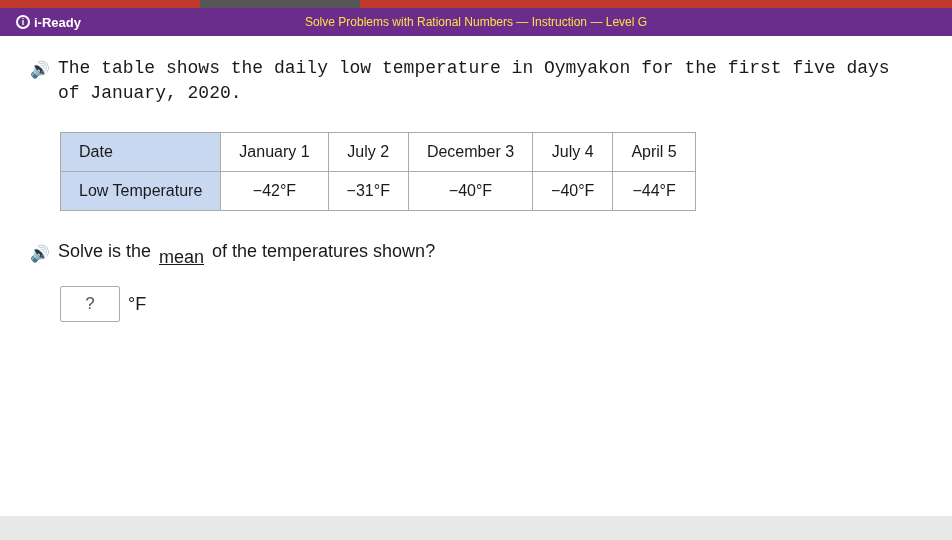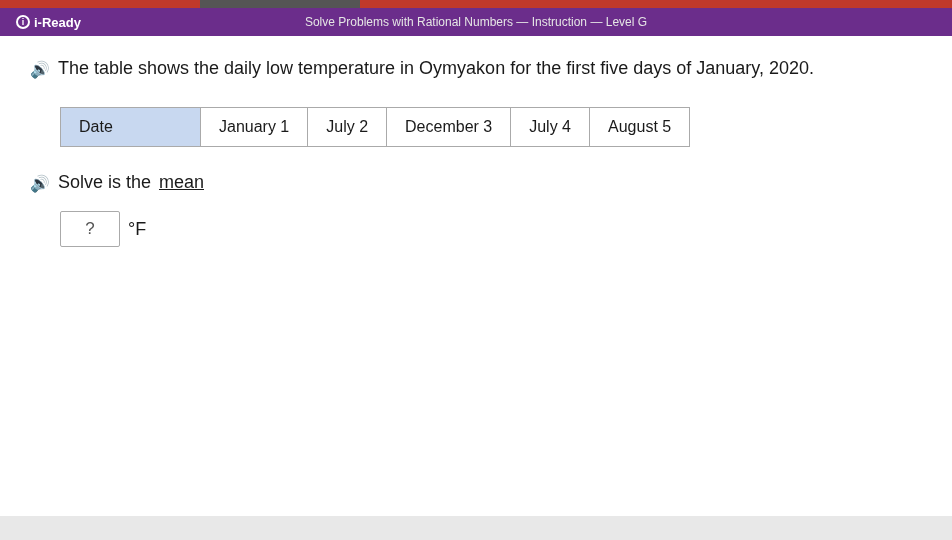--- a/index.html
+++ b/index.html
@@ -38,21 +38,21 @@
       border: 2px solid white;
       display: flex;
       align-items: center;
       justify-content: center;
     }
 
     .top-bar-title {
       position: absolute;
       left: 50%;
       transform: translateX(-50%);
-      color: #e5e5e5;
+      color: #fde047;
       font-size: 12px;
     }
 
     .content-area {
       background: white;
       margin: 0;
       padding: 20px 30px 20px 30px;
       min-height: 480px;
     }
 
@@ -69,20 +69,21 @@
     .speaker-icon {
       margin-top: 3px;
       color: #333;
       font-size: 16px;
       flex-shrink: 0;
     }
 
     .question-text {
       font-size: 18px;
       color: #1a1a1a;
+      font-family: Liberation Mono, monospace;
     }
 
     
     .table-container {
       margin: 26px 0 24px 30px;
     }
 
     table {
       border-collapse: collapse;
       font-size: 16px;
@@ -111,20 +112,21 @@
       display: flex;
       align-items: center;
       gap: 8px;
       font-size: 18px;
       color: #1a1a1a;
       margin-bottom: 18px;
     }
 
     .mean-underline {
       text-decoration: underline;
+      margin-top: 12px;
     }
 
     .answer-block {
       display: flex;
       align-items: center;
       gap: 8px;
       margin-left: 30px;
     }
 
     .answer-box {
@@ -186,30 +188,39 @@
 
   <div class="table-container">
     <table>
       <tbody>
           <tr>
         <td>Date</td>
         <td>January 1</td>
         <td>July 2</td>
         <td>December 3</td>
         <td>July 4</td>
-        <td>August 5</td>
+        <td>April 5</td>
+      </tr>
+      <tr>
+        <td>Low Temperature</td>
+        <td>−42°F</td>
+        <td>−31°F</td>
+        <td>−40°F</td>
+        <td>−40°F</td>
+        <td>−44°F</td>
       </tr>
     </tbody>
       </table>
   </div>
 
   <div class="second-question">
     <span class="speaker-icon">🔊</span>
     <span>Solve is the </span>
       <span class="mean-underline">mean</span>
+      <span> of the temperatures shown?</span>
   </div>
 
   <div class="answer-block">
     <div class="answer-box">
       <span>?</span>
     </div>
     <span class="degree-label">°F</span>
   </div>
 
 </div>

